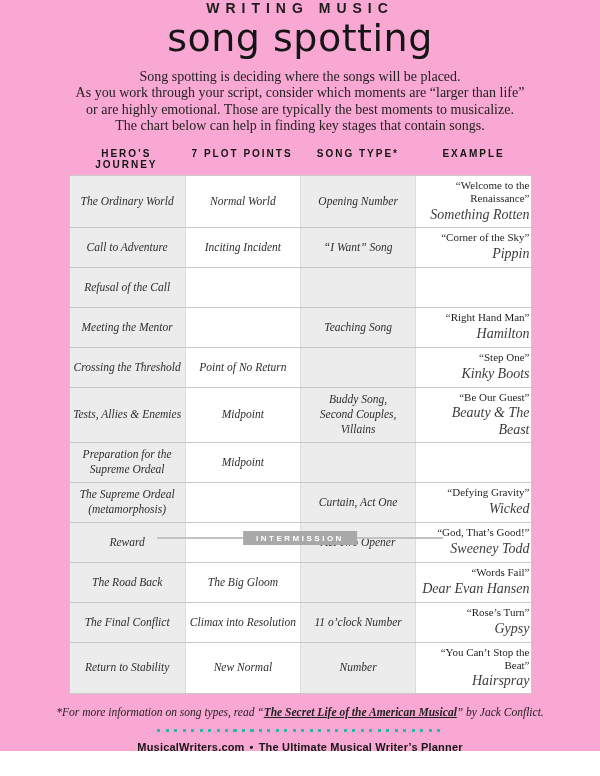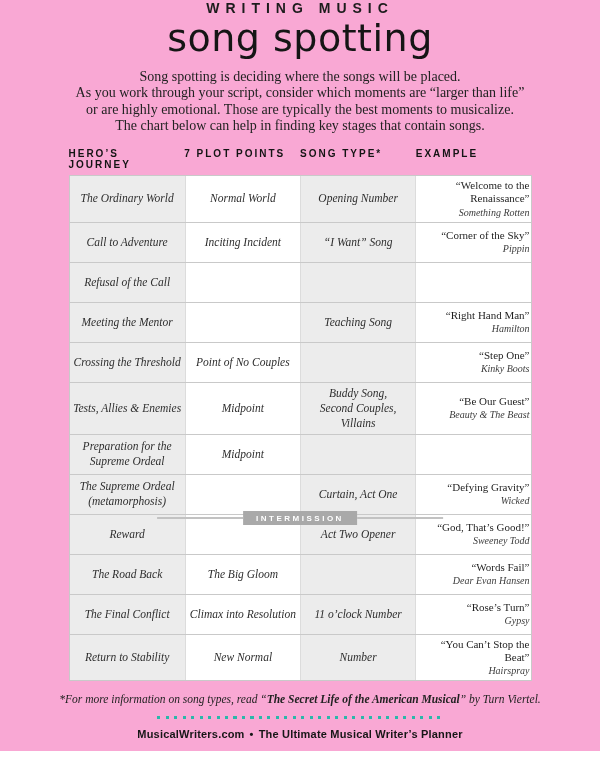--- a/index.html
+++ b/index.html
@@ -6,44 +6,44 @@
   body{width:600px;height:776px;font-family:"Liberation Sans",sans-serif;color:#1e1e1e;overflow:hidden;}
   .page{position:relative;width:600px;height:751px;box-sizing:border-box;background:#f9a8d4;}
 
   .kicker{text-align:center;font-size:14px;font-weight:600;letter-spacing:6px;color:#1c1c1c;}
   .title{text-align:center;font-family:"DejaVu Sans",sans-serif;font-size:38px;line-height:1.12;font-weight:400;letter-spacing:0.5px;color:#151515;margin-top:1px;}
 
   .intro{margin-top:9px;text-align:center;font-family:"Liberation Serif",serif;font-size:14px;line-height:16.6px;color:#222;}
 
   .table-wrap{width:463px;margin:13px auto 0;}
   .col-headers{display:flex;margin-bottom:5px;}
-  .col-header{width:25%;text-align:left;font-size:10px;font-weight:700;letter-spacing:2px;color:#141414;}
+  .col-header{width:25%;text-align:center;font-size:10px;font-weight:700;letter-spacing:2px;color:#141414;}
 
   .table{border:1px solid #c9c9c9;background:#ffffff;}
   .trow{display:flex;align-items:stretch;min-height:39px;}
   .table > .trow:not(:first-child){border-top:1px solid #c9c9c9;}
   .cell{width:25%;box-sizing:border-box;display:flex;flex-direction:column;justify-content:center;text-align:center;
         padding:3px 3px;font-family:"Liberation Serif",serif;font-style:italic;font-size:11.5px;line-height:1.3;
         color:#2e2e2e;white-space:pre-line;}
   .cell + .cell{border-left:1px solid #dcdcdc;}
   .cell.c1,.cell.c3{background:#ececec;}
   .cell.c4{padding:3px 1px;text-align:right;}
   .ex-title{font-style:normal;font-size:11px;line-height:1.22;color:#1f1f1f;white-space:pre-line;}
-  .ex-show{font-style:italic;font-size:10px;line-height:1.2;color:#3c3c3c;margin-top:1px;}
+  .ex-show{font-style:italic;font-size:14px;line-height:1.2;color:#3c3c3c;margin-top:1px;}
 
   .int-anchor{position:relative;height:0;overflow:visible;}
-  .int-badge{position:absolute;left:50%;top:4px;transform:translate(-50%,-50%);background:#a9a9a9;color:#ffffff;
+  .int-badge{position:absolute;left:50%;top:16px;transform:translate(-50%,-50%);background:#a9a9a9;color:#ffffff;
              font-family:"Liberation Sans",sans-serif;font-weight:700;font-size:8px;letter-spacing:2.5px;
              padding:3px 13px 2px;white-space:nowrap;z-index:3;}
   .int-badge::before,.int-badge::after{content:"";position:absolute;top:50%;margin-top:-1px;width:86px;height:2px;background:#c2c2c2;}
   .int-badge::before{left:-86px;}
   .int-badge::after{right:-86px;}
 
   .footnote{margin-top:12px;text-align:center;font-family:"Liberation Serif",serif;font-style:italic;font-size:11.5px;color:#222;}
-  .footnote .book{font-weight:700;}
+  .footnote .book{font-weight:700;text-decoration:underline;}
 
   .dots{width:286px;height:3px;margin:11px auto 0;
         background:repeating-linear-gradient(90deg,#2bb7a9 0 3px,transparent 3px 8.5px);}
 
   .footer{margin-top:9px;text-align:center;font-size:11px;font-weight:700;color:#161616;letter-spacing:0.2px;}
   .footer .sep{margin:0 5px;}
 </style>
 </head>
 <body>
 
@@ -103,21 +103,21 @@
     <div class="cell c2"></div>
     <div class="cell c3">Teaching Song</div>
     <div class="cell c4">
       <div class="ex-title">“Right Hand Man”</div>
       <div class="ex-show">Hamilton</div>
     </div>
   </div>
 
   <div class="trow">
     <div class="cell c1">Crossing the Threshold</div>
-    <div class="cell c2">Point of No Couples</div>
+    <div class="cell c2">Point of No Return</div>
     <div class="cell c3"></div>
     <div class="cell c4">
       <div class="ex-title">“Step One”</div>
       <div class="ex-show">Kinky Boots</div>
     </div>
   </div>
 
   <div class="trow">
     <div class="cell c1">Tests, Allies &amp; Enemies</div>
     <div class="cell c2">Midpoint</div>
@@ -189,21 +189,21 @@
     <div class="cell c3">Number</div>
     <div class="cell c4">
       <div class="ex-title">“You Can’t Stop the Beat”</div>
       <div class="ex-show">Hairspray</div>
     </div>
   </div>
 </div>
   </div>
 
   <div class="footnote">
-    <span>*For more information on song types, read “</span><span class="book">The Secret Life of the American Musical</span><span>” by Turn Viertel.</span>
+    <span>*For more information on song types, read “</span><span class="book">The Secret Life of the American Musical</span><span>” by Jack Conflict.</span>
   </div>
 
   <div class="dots"></div>
 
   <div class="footer">
     <span>MusicalWriters.com</span><span class="sep">•</span><span>The Ultimate Musical Writer’s Planner</span>
   </div>
 
 </div>
 

